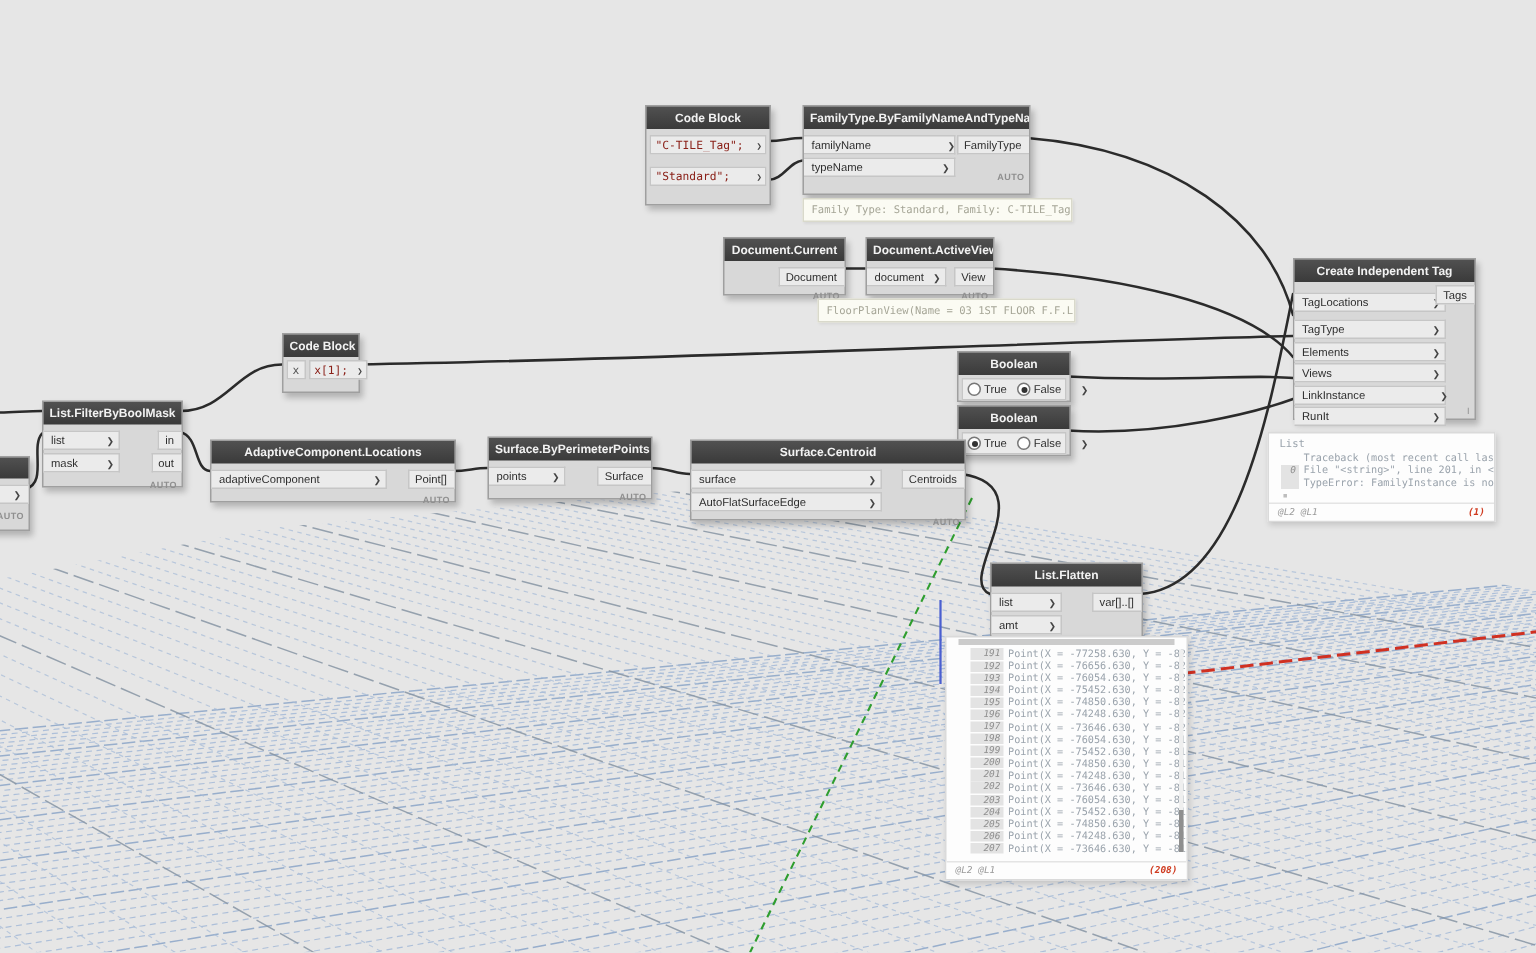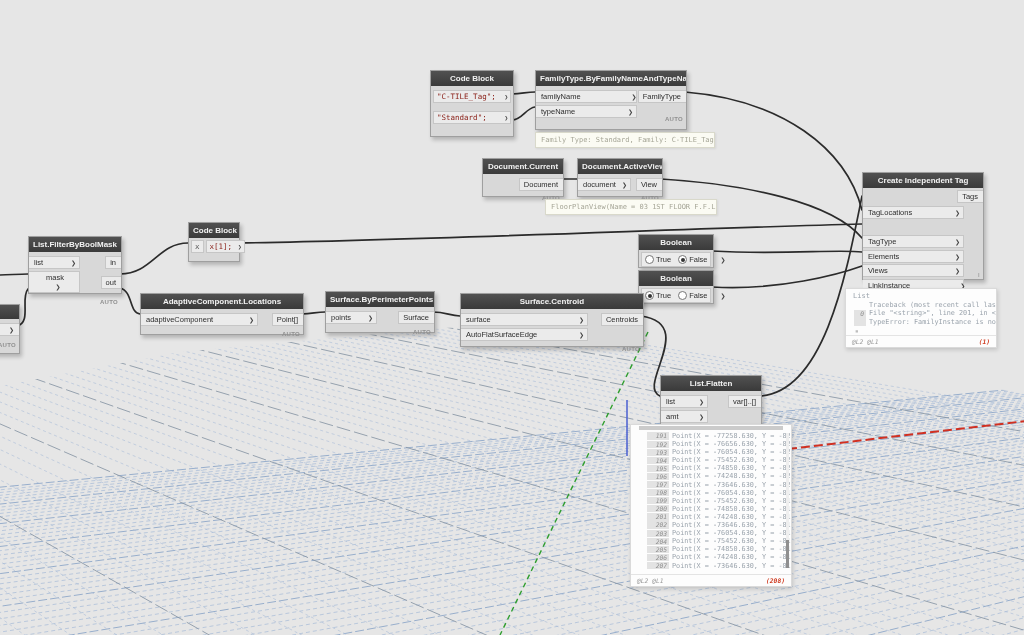--- a/index.html
+++ b/index.html
@@ -286,21 +286,21 @@
       <span class="crow" style="flex:1;margin:0;">
           <span class="codetxt">x[1];</span>
           <span class="chev"></span>
         </span>
     </div>
   </div>
 
   <div class="node" style="left:862px;top:172px;width:120px;height:106px;">
     <div class="nh">Create Independent Tag</div>
     <div class="nbody" id="ct-body" style="padding-bottom:10px;">
-        <div class="prow" style="margin: 16px 0px;">
+        <div class="prow" style="margin: 5px 0px;">
           <span class="pin" style="width: 92px;">
             <span>TagLocations</span>
             <span class="chev"></span>
           </span>
         </div>
         <div class="prow" style="margin: 1.5px 0px;">
           <span class="pin" style="width: 92px;">
             <span>TagType</span>
             <span class="chev"></span>
           </span>
@@ -359,34 +359,34 @@
           <span>True</span>
         </span>
         <span class="radio">
           <span class="rdot"></span>
           <span>False</span>
         </span>
         <span class="chev" style="margin-left: auto;"></span>
       </div>
   </div>
 
-  <div class="node" style="left:28px;top:236px;width:92px;height:56px;">
+  <div class="node" style="left:28px;top:267px;width:92px;height:56px;">
     <div class="nh">List.FilterByBoolMask</div>
     <div class="nbody" style="padding-bottom:11px;">
       <div class="prow">
           <span class="pin" style="width:42px;">
             <span>list</span>
             <span class="chev"></span>
           </span>
         <span class="pout">
             <span>in</span>
           </span>
         </div>
       <div class="prow">
-          <span class="pin" style="width:42px;flex-direction:column;">
+          <span class="pin" style="width:42px;">
             <span>mask</span>
             <span class="chev"></span>
           </span>
         <span class="pout">
             <span>out</span>
           </span>
         </div>
       <div class="lacing">AUTO</div>
     </div>
   </div>

